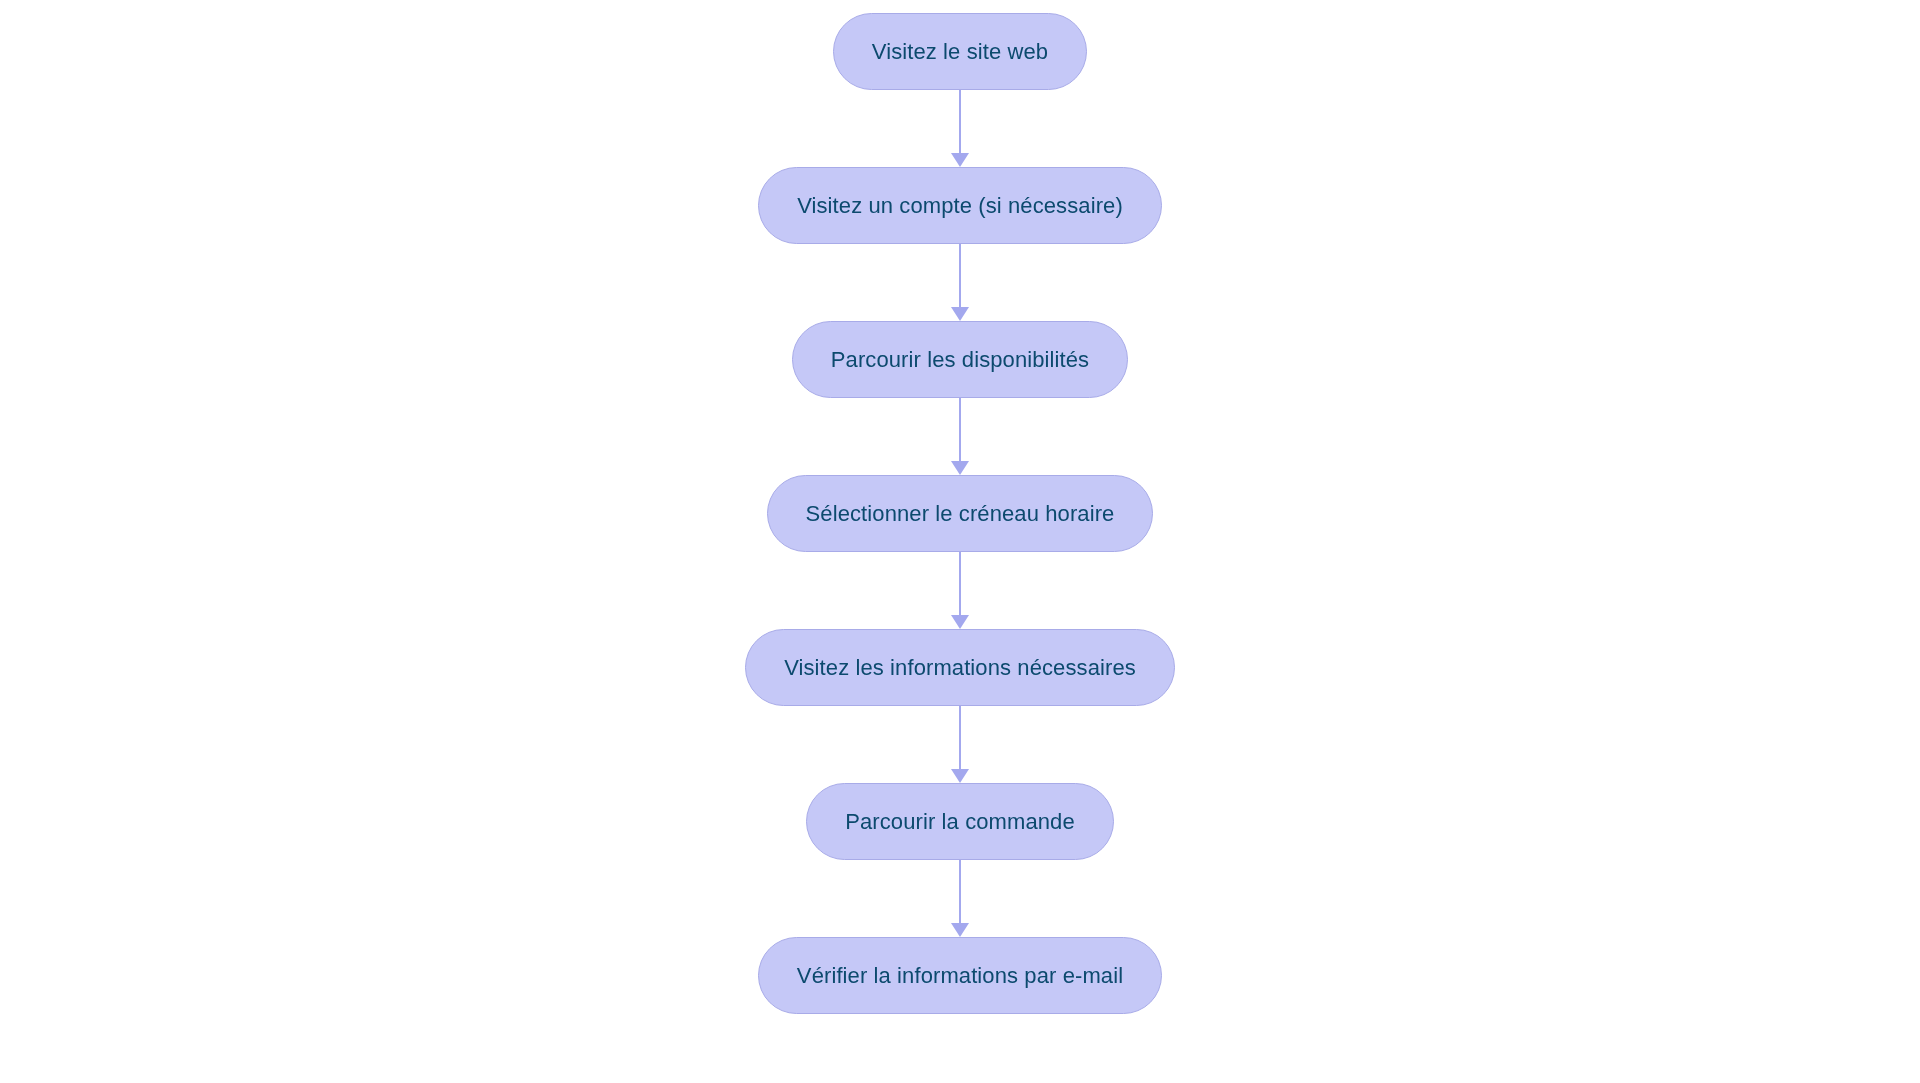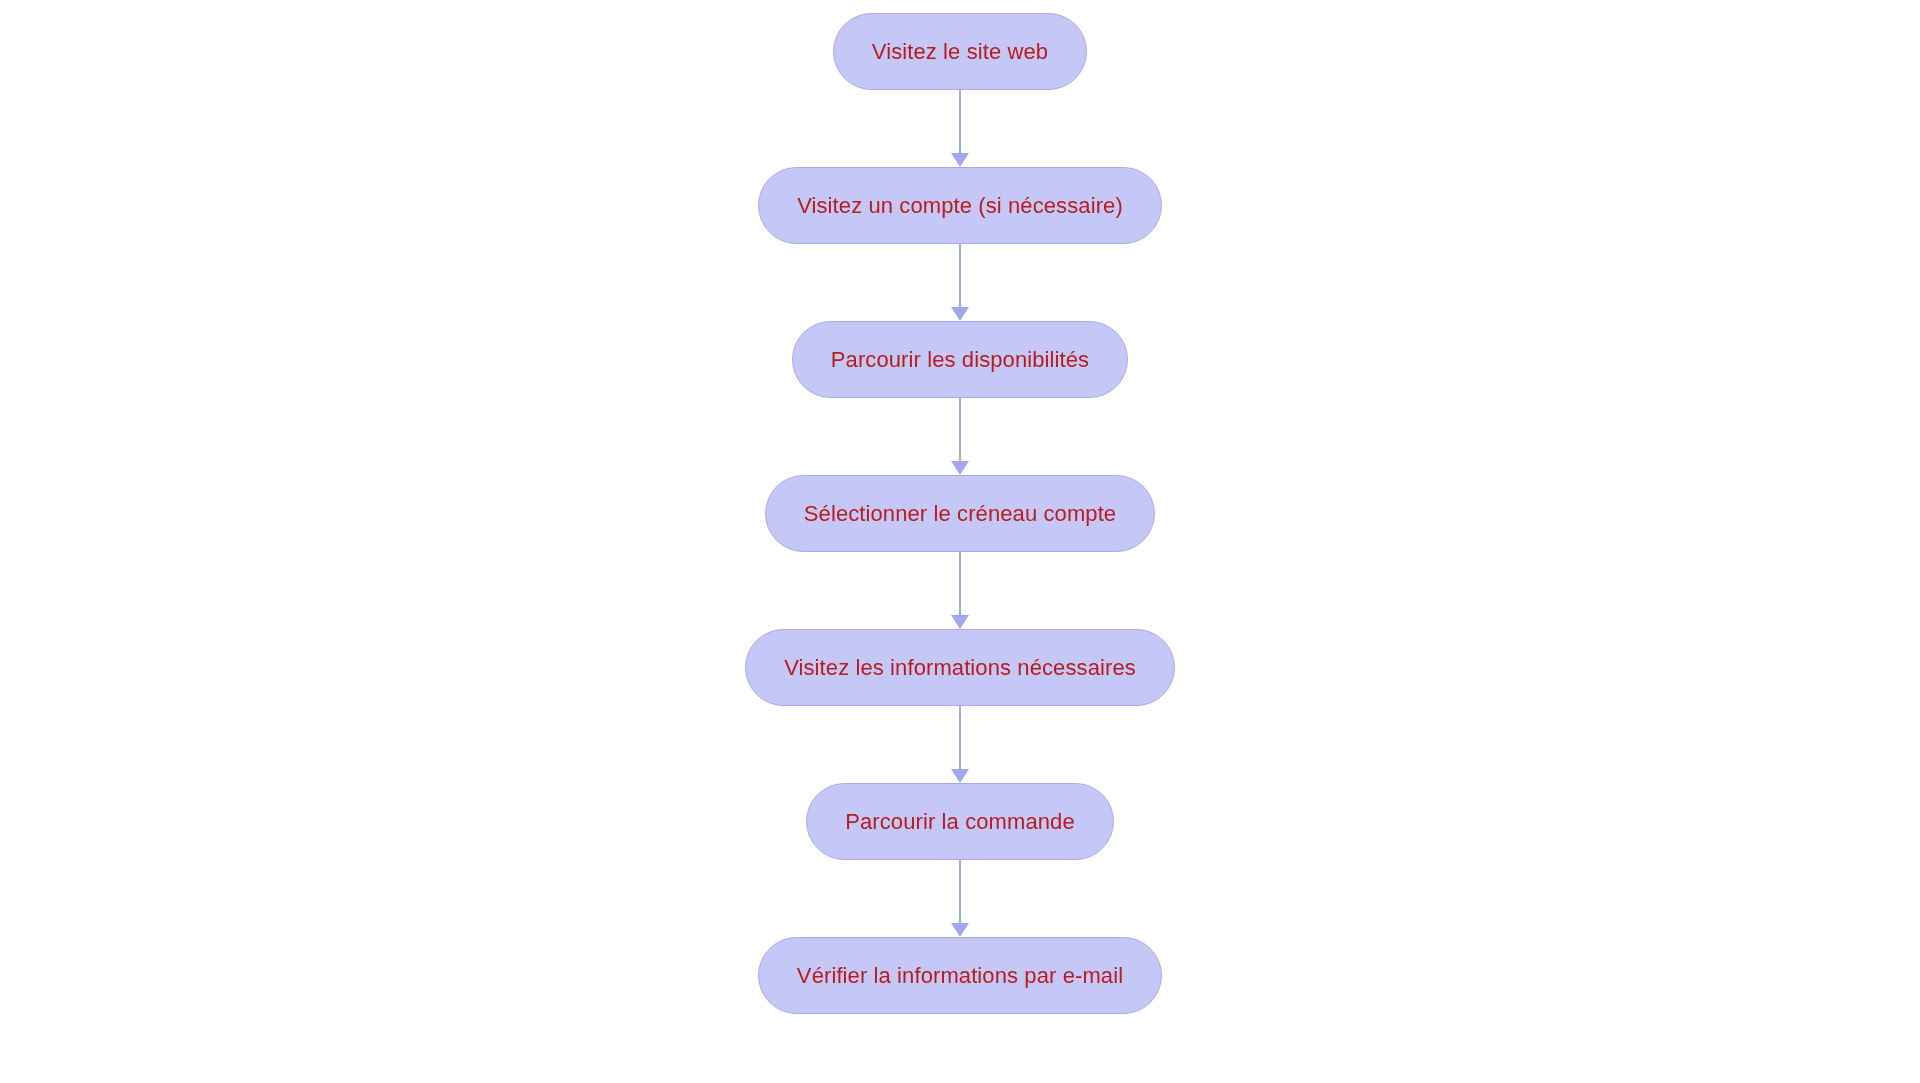--- a/index.html
+++ b/index.html
@@ -30,21 +30,21 @@
     flex-direction: column;
     align-items: center;
   }
 
   .node {
     box-sizing: border-box;
     height: 77px;
     border-radius: 9999px;
     background: #c5c8f7;
     border: 1px solid #a8abe8;
-    color: #b91c1c;
+    color: #0c4a6e;
     display: flex;
     align-items: center;
     justify-content: center;
     padding: 0 38px;
     font-size: 22px;
     font-weight: 400;
     line-height: 1;
     white-space: nowrap;
     letter-spacing: 0.1px;
   }
@@ -98,21 +98,21 @@
     <div class="node">
       <span>Parcourir les disponibilités</span>
     </div>
 
     <div class="connector">
       <div class="stem"></div>
       <div class="head"></div>
     </div>
 
     <div class="node">
-      <span>Sélectionner le créneau compte</span>
+      <span>Sélectionner le créneau horaire</span>
     </div>
 
     <div class="connector">
       <div class="stem"></div>
       <div class="head"></div>
     </div>
 
     <div class="node">
       <span>Visitez les informations nécessaires</span>
     </div>

